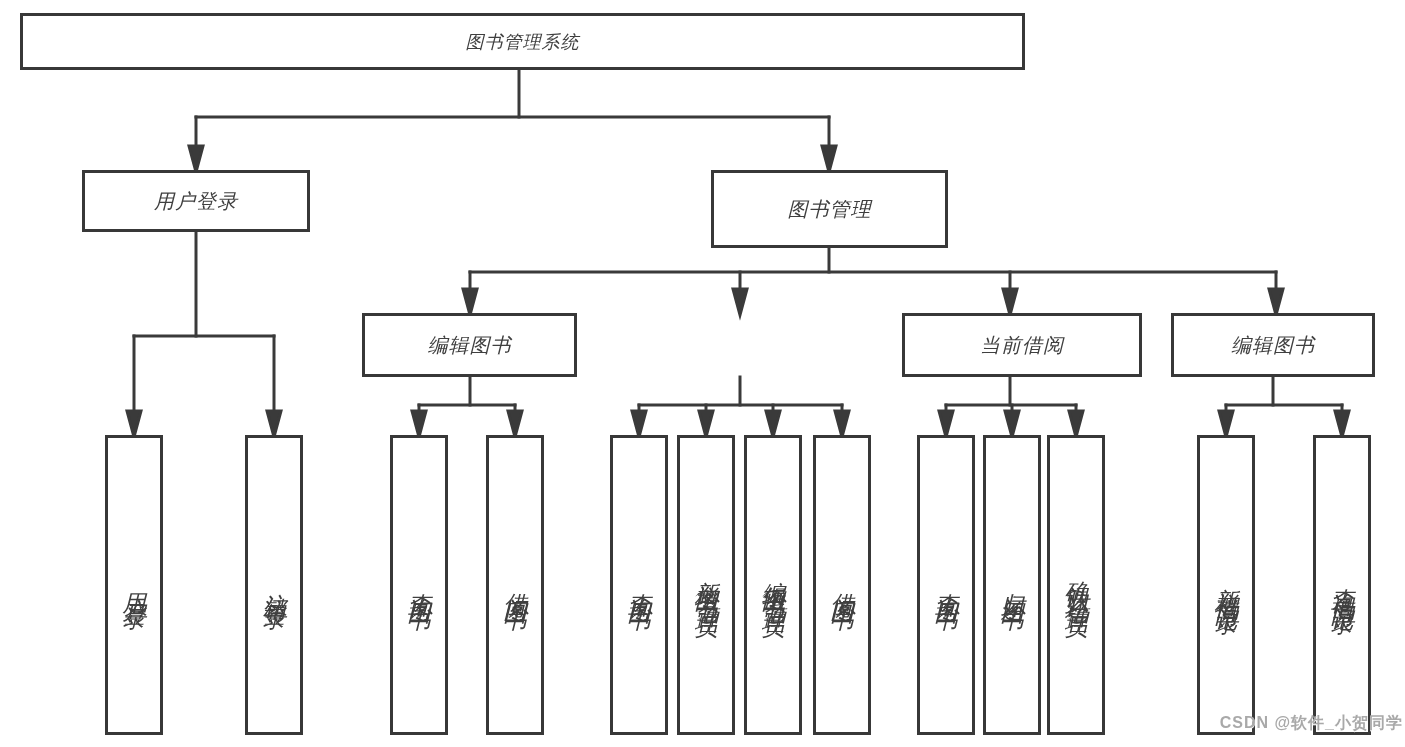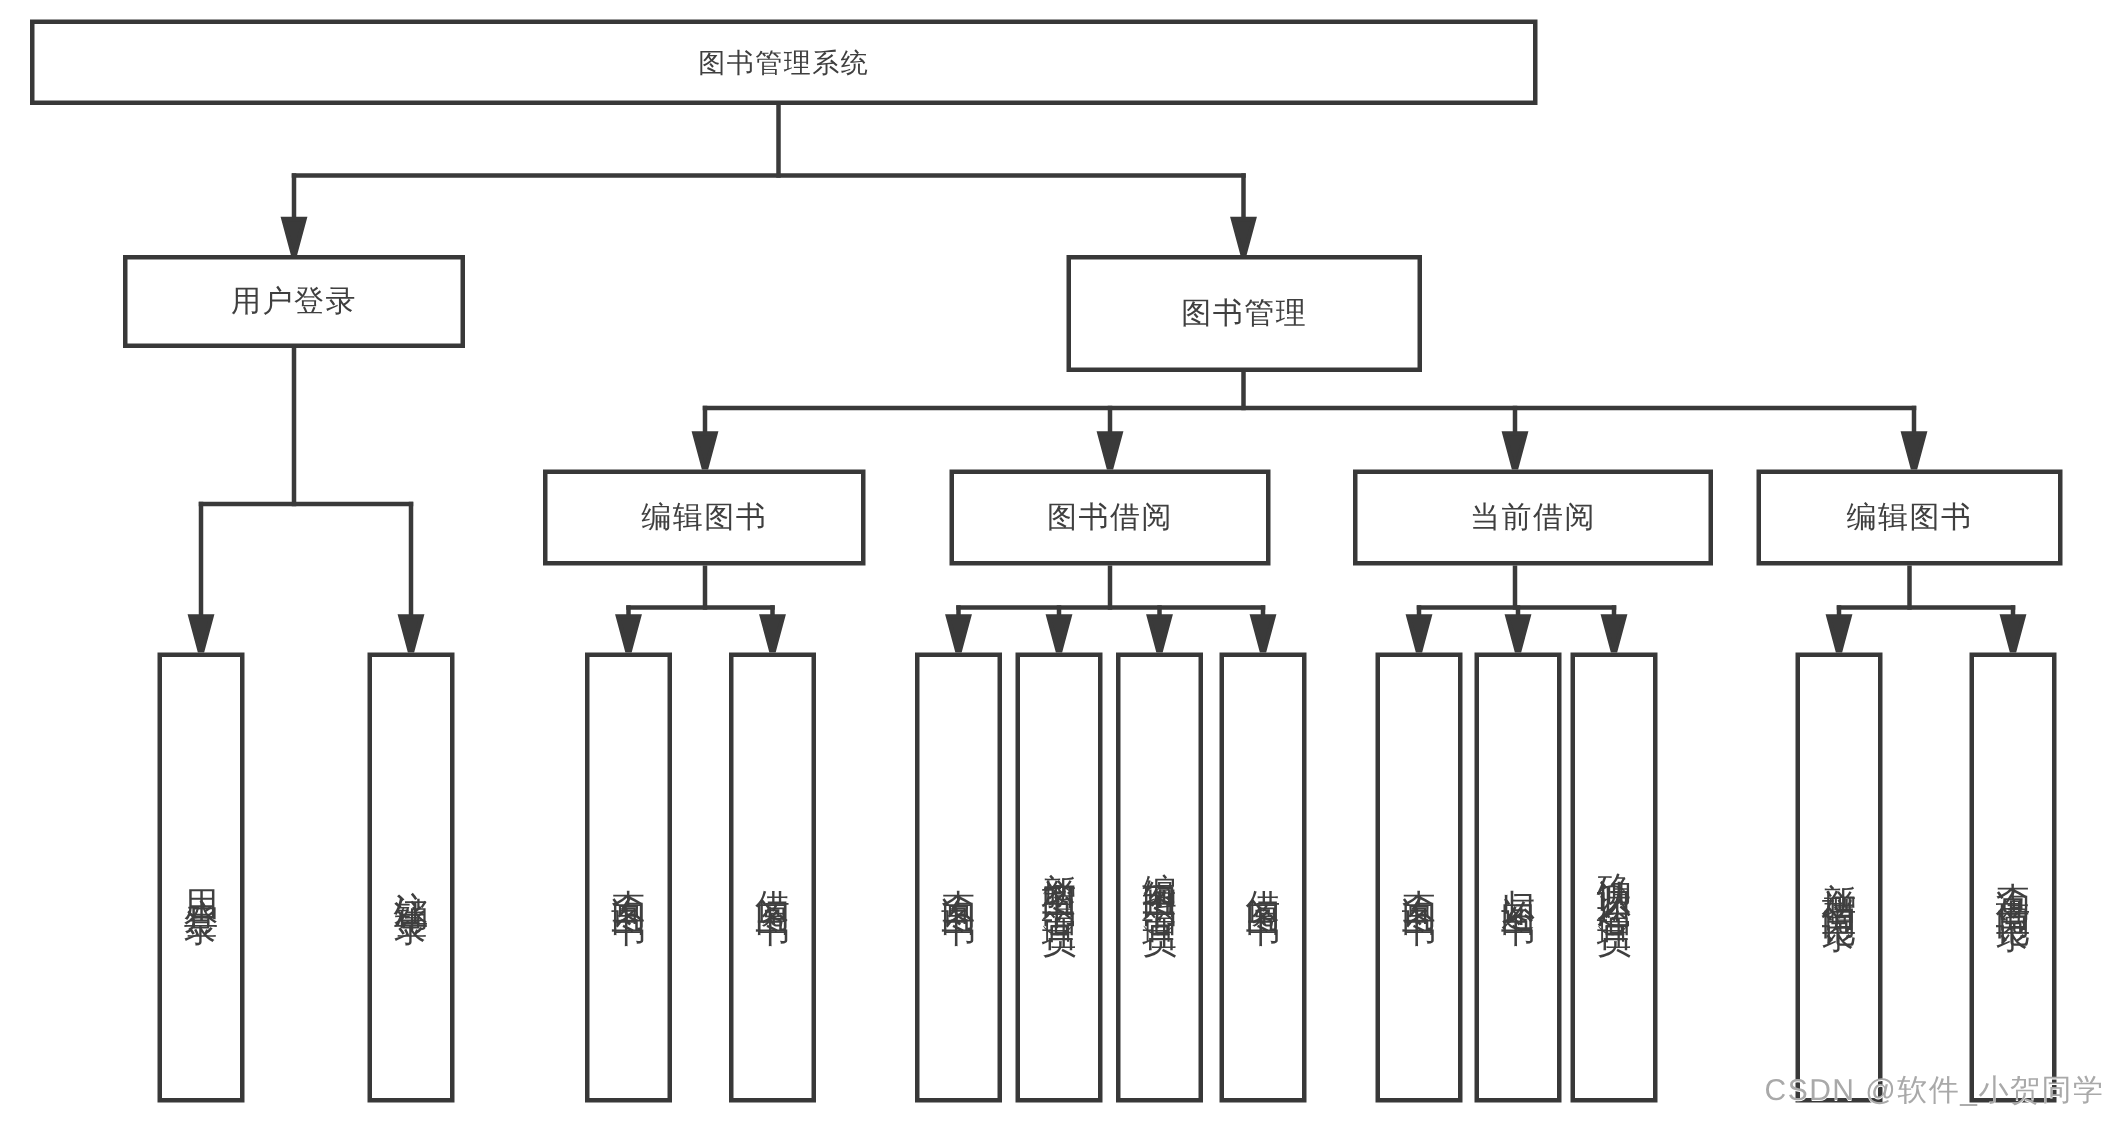--- a/index.html
+++ b/index.html
@@ -13,38 +13,40 @@
   #connectors{position:absolute;left:0;top:0;width:1405px;height:747px;}
   .box{
     position:absolute;
     background:#ffffff;
     border:3px solid #383838;
     box-sizing:border-box;
     display:flex;align-items:center;justify-content:center;
     color:#3f3f3f;
     text-align:center;
     line-height:1;
+    font-style:italic;
   }
   .h{font-size:20px;letter-spacing:1px;}
   .root{font-size:18px;letter-spacing:1px;}
   .v{
     top:435px;width:58px;height:300px;
     writing-mode:vertical-rl;
     text-orientation:mixed;
     font-size:23px;
     letter-spacing:5px;
   }
   .watermark{
     position:absolute;
     top:713px;right:2px;
-    font-size:20px;
+    font-size:16px;
     color:#a9a9a9;
     letter-spacing:1px;
     text-shadow:0 1px 0 #ffffff;
     white-space:nowrap;
+    font-weight:bold;
   }
 </style>
 </head>
 <body>
 
 <div class="canvas">
 
   <svg id="connectors" viewBox="0 0 1405 747" xmlns="http://www.w3.org/2000/svg">
       <g stroke="#3a3a3a" stroke-width="3" fill="#3a3a3a" stroke-linecap="square">
         <line x1="519" y1="70" x2="519" y2="117"></line>
@@ -101,21 +103,20 @@
         <polygon points="1335,411 1349,411 1342,437"></polygon>
       </g>
     </svg>
 
   <div class="box h root" style="left:20px;top:13px;width:1005px;height:57px">图书管理系统</div>
 
   <div class="box h" style="left:82px;top:170px;width:228px;height:62px">用户登录</div>
   <div class="box h" style="left:711px;top:170px;width:237px;height:78px">图书管理</div>
 
   <div class="box h" style="left:362px;top:313px;width:215px;height:64px">编辑图书</div>
-  <div class="box h" style="left:633px;top:313px;width:214px;height:64px">图书借阅</div>
   <div class="box h" style="left:902px;top:313px;width:240px;height:64px">当前借阅</div>
   <div class="box h" style="left:1171px;top:313px;width:204px;height:64px">编辑图书</div>
 
   <div class="box v" style="left:105px">用户登录</div>
   <div class="box v" style="left:245px">注销登录</div>
 
   <div class="box v" style="left:390px">查询图书</div>
   <div class="box v" style="left:486px">借阅图书</div>
 
   <div class="box v" style="left:610px">查询图书</div>

